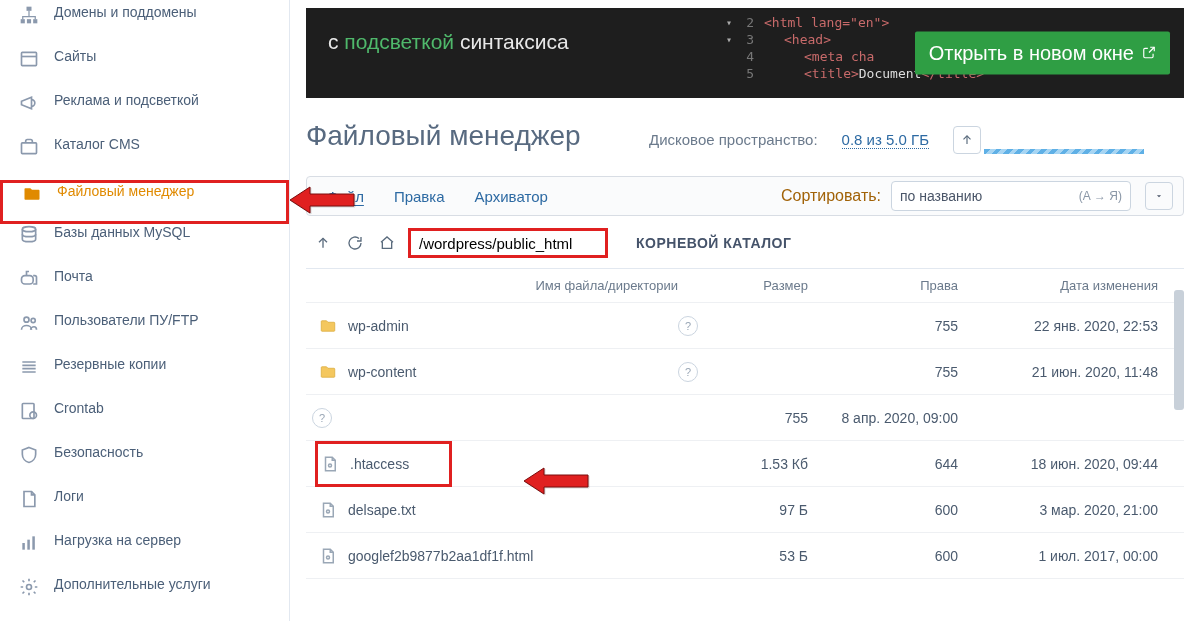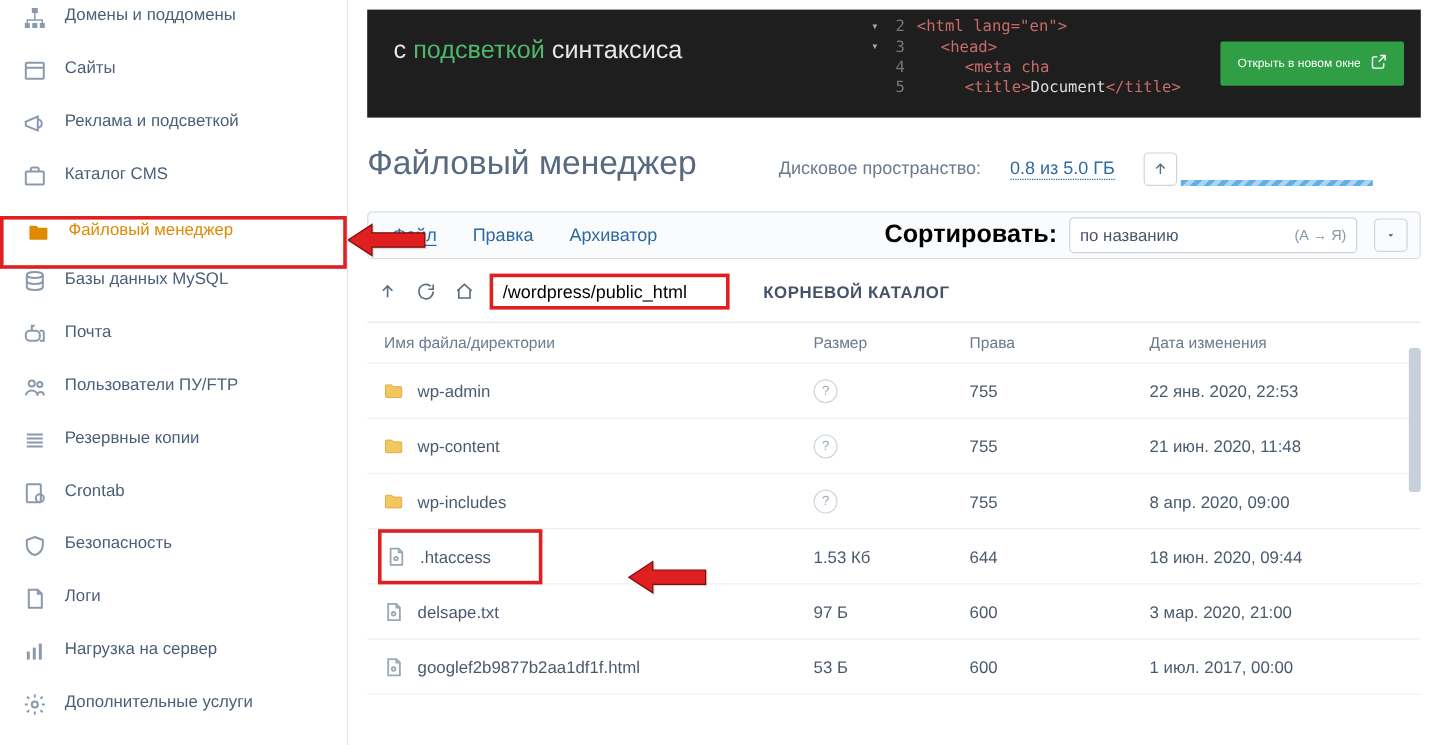--- a/index.html
+++ b/index.html
@@ -77,21 +77,21 @@
 .gutter .tri { position:absolute; left:-10px; color:#aaa; font-size:10px; }
 .tag { color:#c86a6a; }
 .txt { color:#ddd; }
 .open-btn {
   position:absolute;
   right:14px; top:50%;
   transform:translateY(-50%);
   background:#2f9e44;
   color:#fff;
   padding:10px 14px;
-  font-size:10px;
+  font-size:20px;
   border-radius:2px;
   display:flex; align-items:center; gap:8px;
   cursor:pointer;
 }
 .page-title {
   font-size: 28px;
   font-weight: 300;
   color: #586a80;
   margin: 22px 0 6px 0;
 }
@@ -115,21 +115,21 @@
   border-radius:4px;
   margin-top:18px;
   height:40px;
   padding:0 10px;
   background:#fafbfc;
 }
 .toolbar-left { display:flex; gap:30px; padding-left:10px;}
 .toolbar-left .tab { color:#2d6aa3; font-size:15px; cursor:pointer; }
 .toolbar-left .tab.active { text-decoration: underline; text-underline-offset:3px; }
 .sort-block { display:flex; align-items:center; gap:10px;}
-.sort-label { color:#000000; font-size:21px;font-weight:bold;}
+.sort-label { color:#a16207; font-size:16px;}
 .sort-select {
   border:1px solid #cbd5e0; border-radius:4px; height:30px;
   display:flex; align-items:center; justify-content:space-between;
   padding:0 8px; width:240px; background:#fff; cursor:pointer;
 }
 .sort-dir { color:#8a97a7; font-size:12px;}
 .sort-caret { width:28px; height:28px; border:1px solid #cbd5e0; border-radius:4px; display:flex; align-items:center; justify-content:center; cursor:pointer; margin-left:4px;}
 .pathbar {
   display:flex; align-items:center; gap:10px;
   margin-top:12px;
@@ -150,20 +150,21 @@
 .table {
   margin-top:10px;
   border-top:1px solid #e2e8f0;
 }
 .thead, .trow {
   display:grid;
   grid-template-columns: 1fr 130px 150px 200px 20px;
   align-items:center;
   border-bottom:1px solid #eef0f3;
   padding:0 6px;
+  text-align:right;
 }
 .thead { height:34px; font-size:13px; color:#6b7a8c;}
 .trow { height:46px; font-size:14px; color:#4a5a6e;}
 .fname-cell { display:flex; align-items:center; gap:10px; padding-left:6px;}
 .ficon { width:20px; height:20px; display:flex; align-items:center; justify-content:center;}
 .ficon.folder svg { fill:#f4c75e; stroke:#d9a93a;}
 .ficon.file svg { fill:none; stroke:#9aa7b6;}
 .qmark { width:20px; height:20px; border:1px solid #cbd5e0; border-radius:50%; display:flex; align-items:center; justify-content:center; font-size:11px; color:#9aa7b6;}
 .scrollbar { background:#c8d0d9; border-radius:3px; position:absolute; right:16px; top:290px; width:10px; height:120px;}
 .arrow-annot {
@@ -445,28 +446,20 @@
               <span>wp-content</span>
             </div>
             <div>
               <span class="qmark">?</span>
             </div>
             <div>755</div>
             <div>21 июн. 2020, 11:48</div>
             <div></div>
           </div>
           <div class="trow">
-            <div class="fname-cell">
-              <span class="ficon folder">
-                <svg viewBox="0 0 24 24" width="18" height="18">
-                  <path d="M3 6a1 1 0 011-1h6l2 2h8a1 1 0 011 1v10a1 1 0 01-1 1H4a1 1 0 01-1-1z" fill="#f4c75e" stroke="#d9a93a"></path>
-                </svg>
-              </span>
-              <span>wp-includes</span>
-            </div>
             <div>
               <span class="qmark">?</span>
             </div>
             <div>755</div>
             <div>8 апр. 2020, 09:00</div>
             <div></div>
           </div>
           <div class="trow">
             <div class="fname-cell">
               <div style="display:flex;align-items:center;gap:10px;outline:3px solid #e02020;padding:10px 40px 10px 2px;">

